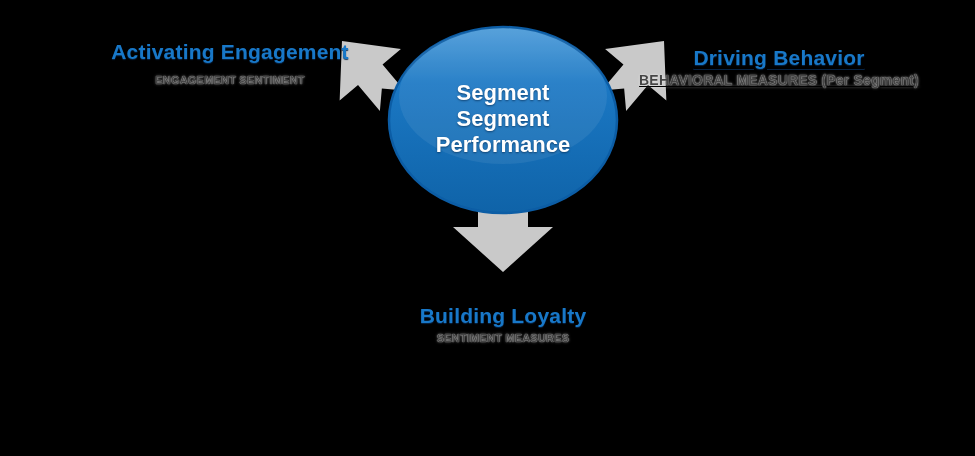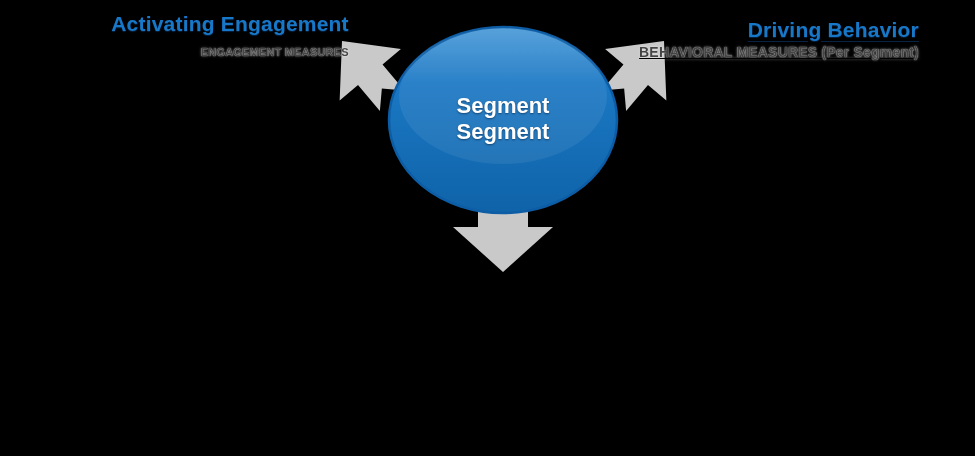--- a/index.html
+++ b/index.html
@@ -1,21 +1,21 @@
 <!DOCTYPE html>
 <html><head>
 <meta charset="utf-8">
 <style>
   html,body{margin:0;padding:0;background:#000;}
   .canvas{
     position:relative;width:975px;height:456px;background:#000;overflow:hidden;
     font-family:"Liberation Sans","DejaVu Sans",sans-serif;
   }
   .shapes{position:absolute;left:0;top:0;}
-  .node{position:absolute;text-align:right;transform:translateX(-50%);white-space:nowrap;}
+  .node{position:absolute;text-align:center;transform:translateX(-50%);white-space:nowrap;margin-top:28px;}
   .node-title{
     color:#1878c8;font-size:21px;font-weight:bold;line-height:27px;
     text-shadow:0 1px 1px rgba(8,40,78,.85);letter-spacing:.2px;
   }
   .node-sub{
     color:#454545;font-size:11px;font-weight:bold;line-height:14px;letter-spacing:.2px;
     text-shadow:0 0 1px rgba(255,255,255,.9),0 0 3px rgba(255,255,255,.45);
   }
   .node-left  .node-sub{margin-top:8px;}
   .node-right .node-sub{margin-top:2px;font-size:14px;}
@@ -49,26 +49,31 @@
     <use href="#arrowDiag" transform="translate(664,41) rotate(-50)" fill="#c9c9c9"></use>
     <use href="#arrowDown" transform="translate(503,272) rotate(90)" fill="#c9c9c9"></use>
 
     <ellipse cx="503" cy="120" rx="114" ry="93" fill="url(#ellipseGrad)" stroke="#0c5da5" stroke-width="2.5"></ellipse>
     <ellipse cx="503" cy="96" rx="104" ry="68" fill="#ffffff" opacity="0.07"></ellipse>
   </svg>
 
   <div class="center-label">
     <div>Segment</div>
     <div>Segment</div>
+    <div>Performance</div>
   </div>
 
   <div class="node node-left">
     <div class="node-title">Activating Engagement</div>
-    <div class="node-sub">ENGAGEMENT MEASURES</div>
+    <div class="node-sub">ENGAGEMENT SENTIMENT</div>
   </div>
 
   <div class="node node-right">
     <div class="node-title">Driving Behavior</div>
     <div class="node-sub">BEHAVIORAL MEASURES (Per Segment)</div>
   </div>
 
+  <div class="node node-bottom">
+    <div class="node-title">Building Loyalty</div>
+    <div class="node-sub">SENTIMENT MEASURES</div>
+  </div>
 
 </div>
 
 </body></html>

